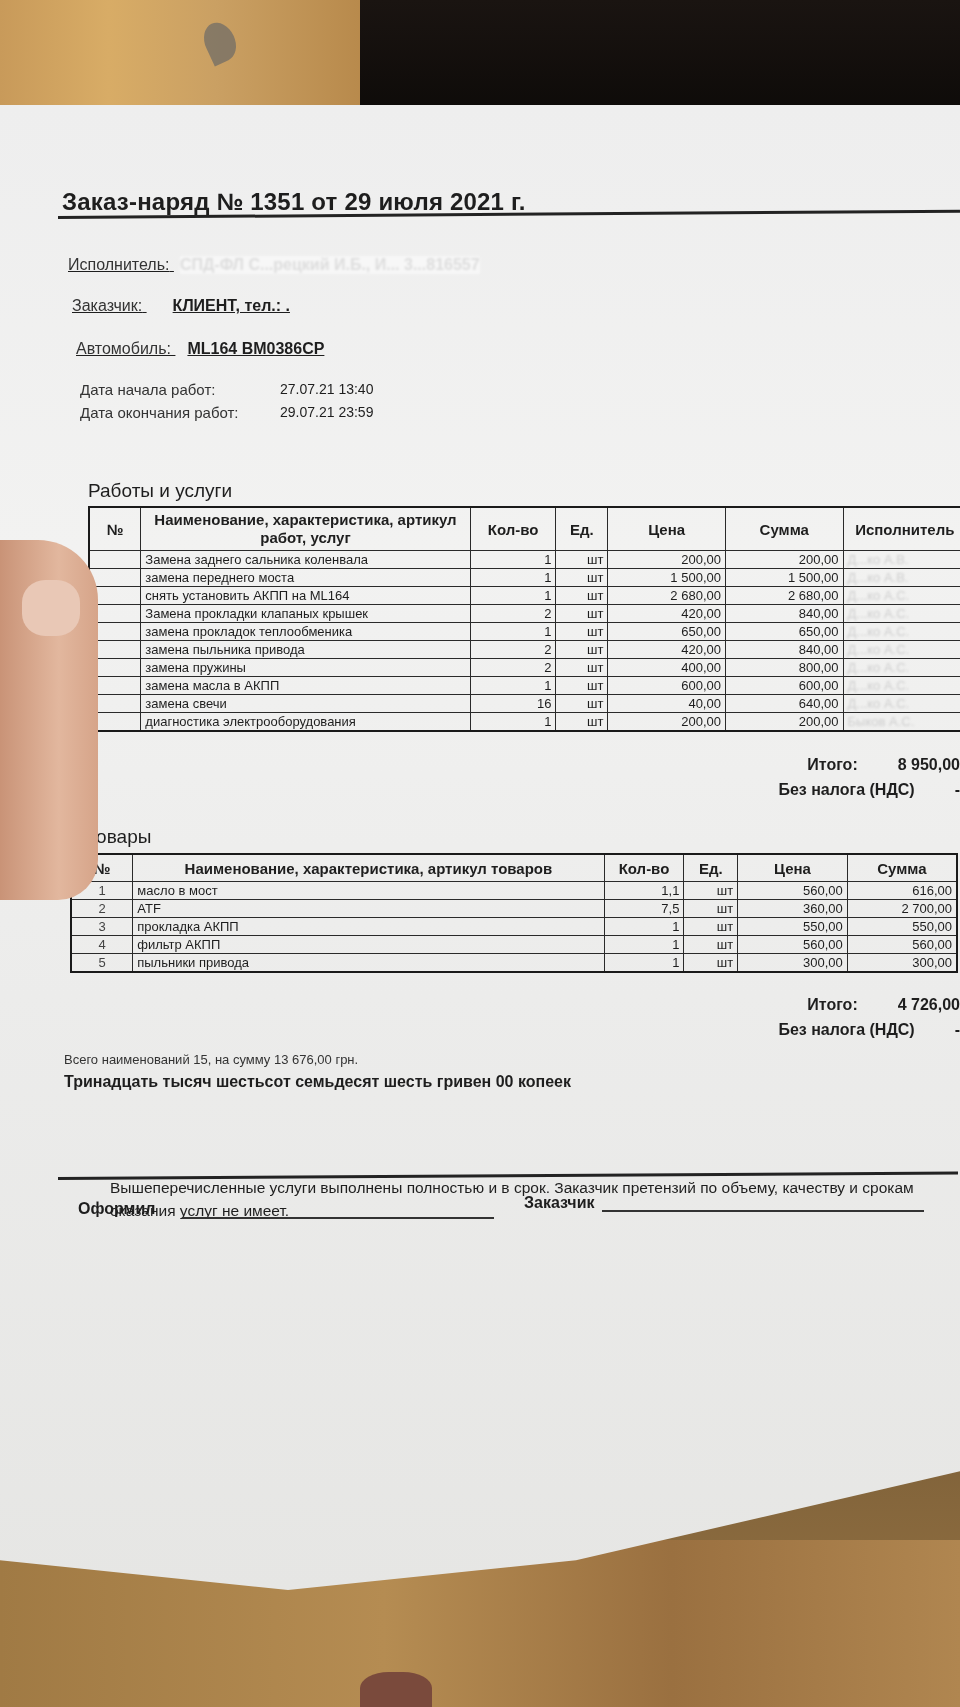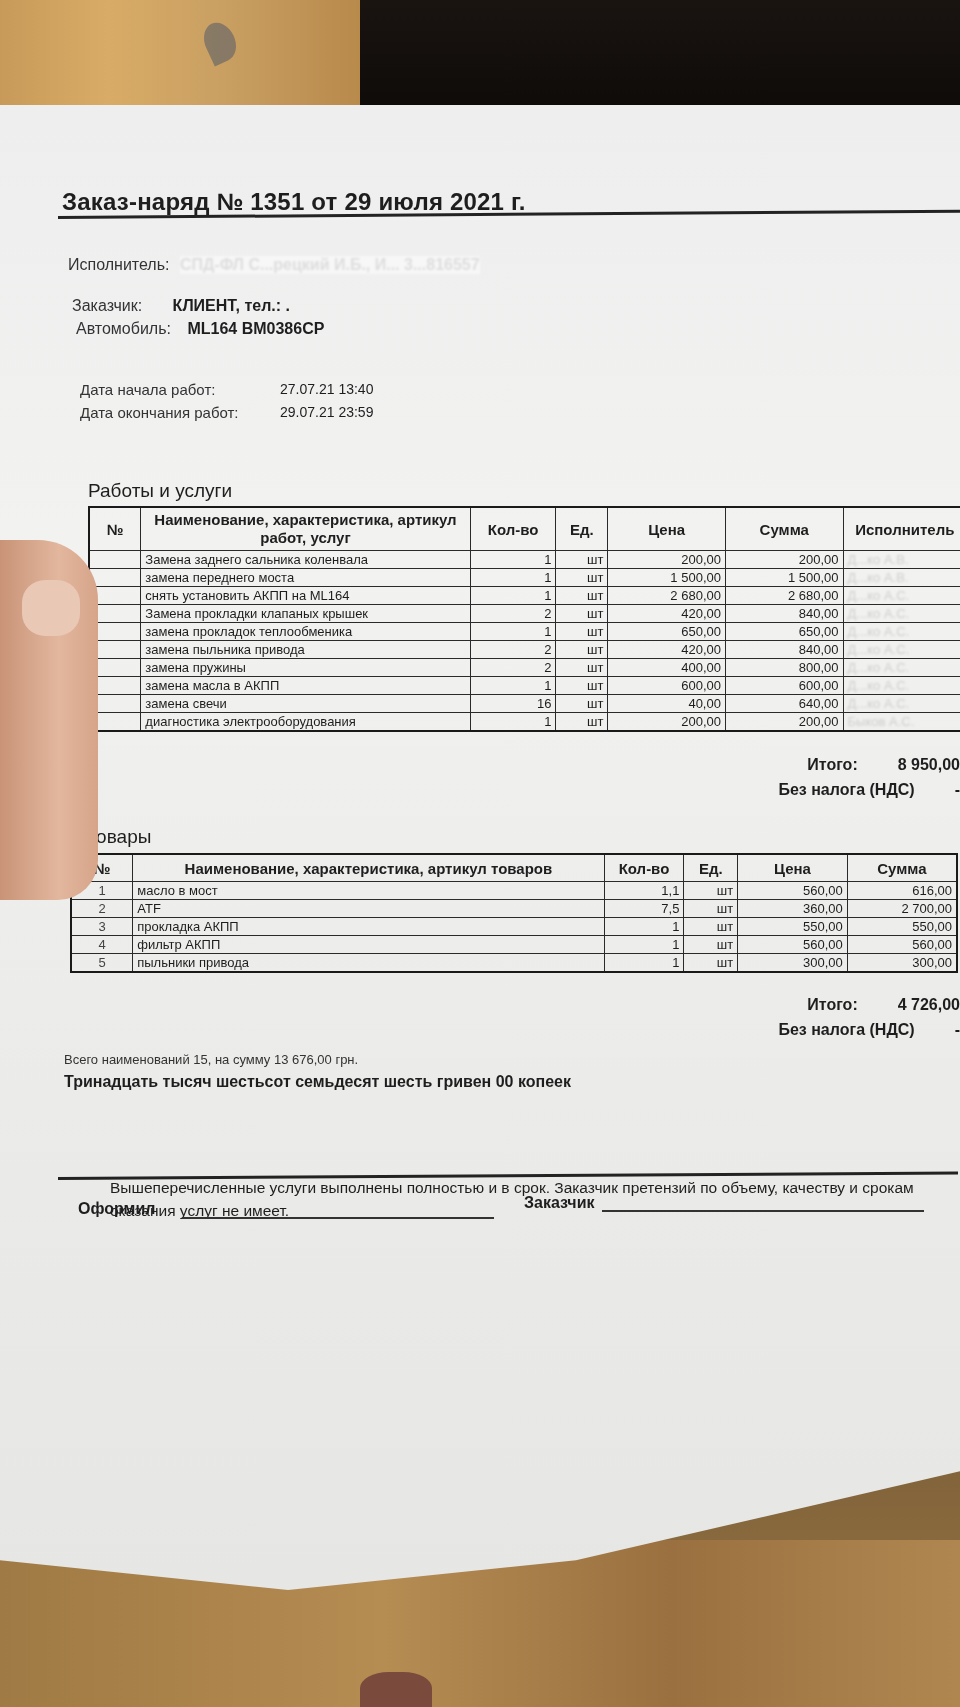--- a/index.html
+++ b/index.html
@@ -42,21 +42,21 @@
     .doc { position: absolute; left: 0; top: 0; width: 960px; height: 1707px; }
 
     .title {
       position: absolute; left: 62px; top: 188px;
       font-size: 24px; font-weight: bold; letter-spacing: .2px;
     }
     .title-rule {
       position: absolute; left: 58px; top: 216px; width: 902px; height: 3px; background: #222;
       transform: rotate(-0.4deg); transform-origin: left;
     }
-    .field { position: absolute; font-size: 16px; }
+    .field { position: absolute; font-size: 16px; text-decoration: underline; }
     .field .lbl { color: #333; }
     .field .val { font-weight: bold; margin-left: 26px; }
     .redacted {
       display: inline-block; color: #ddd; font-weight: bold; margin-left: 6px;
       filter: blur(1.2px); background: #f7f7f7;
     }
     .dates { position: absolute; left: 80px; top: 378px; font-size: 15px; line-height: 23px; }
     .dates .row { display: flex; }
     .dates .lbl { width: 200px; color: #333; }
     .dates .val { font-size: 14px; }
@@ -107,21 +107,21 @@
   <div class="title-rule"></div>
 
   <div class="field" style="left:68px;top:256px;">
     <span class="lbl">Исполнитель:</span>
     <span class="redacted">СПД-ФЛ С...рецкий И.Б., И... 3...816557</span>
   </div>
   <div class="field" style="left:72px;top:297px;">
     <span class="lbl">Заказчик:</span>
     <span class="val">КЛИЕНТ,  тел.: .</span>
   </div>
-  <div class="field" style="left:76px;top:320px;">
+  <div class="field" style="left:76px;top:340px;">
     <span class="lbl">Автомобиль:</span>
     <span class="val" style="margin-left:12px;">ML164 ВМ0386СР</span>
   </div>
 
   <div class="dates">
     <div class="row">
       <span class="lbl">Дата начала работ:</span>
       <span class="val">27.07.21  13:40</span>
     </div>
     <div class="row">

